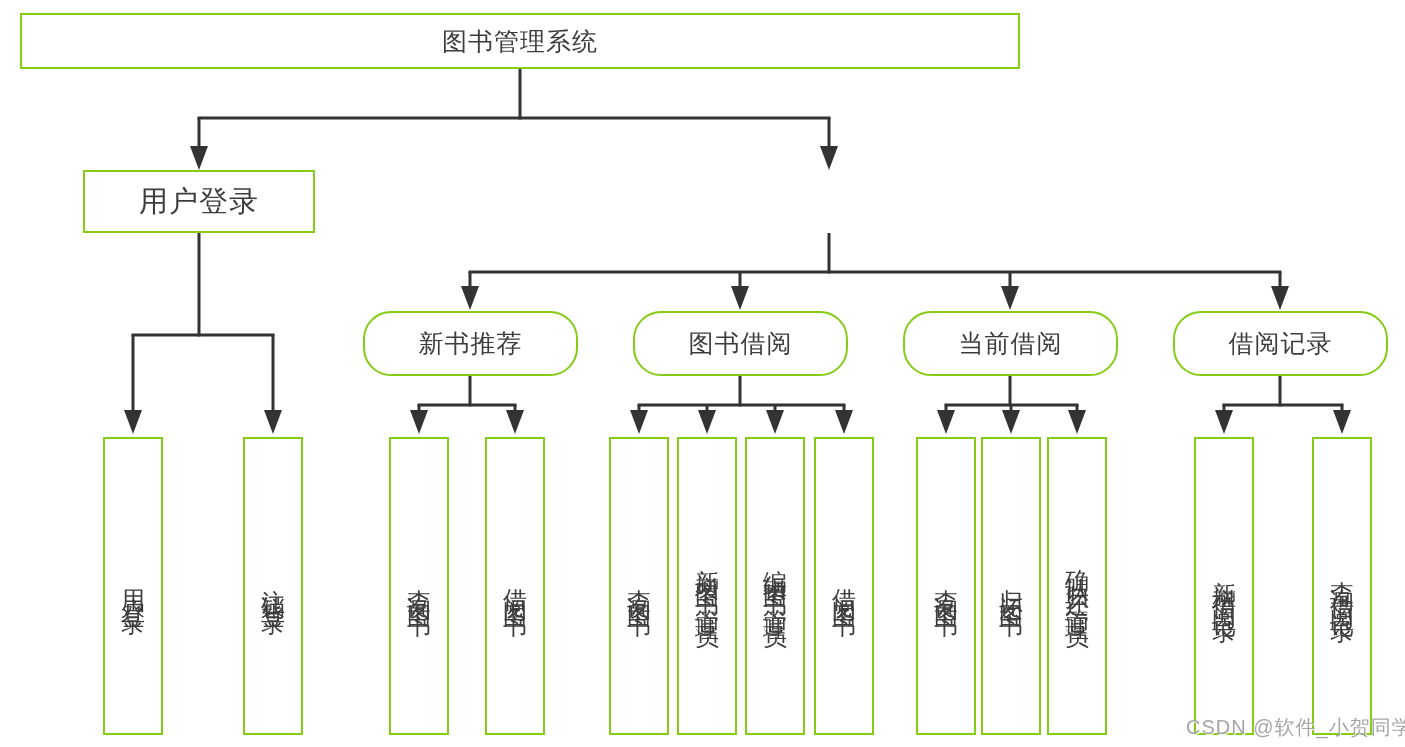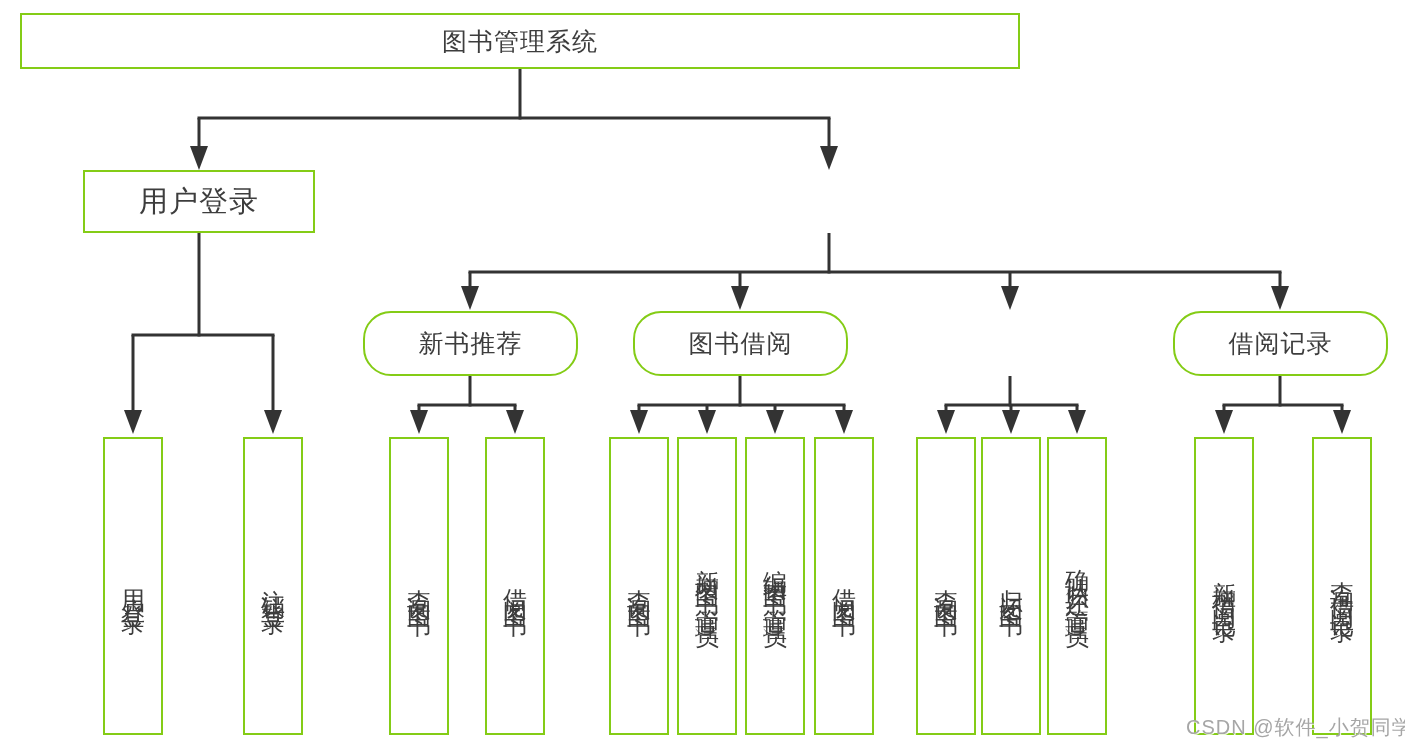--- a/index.html
+++ b/index.html
@@ -138,20 +138,23 @@
   <div class="box lvl2a big-label">
     <span>用户登录</span>
   </div>
 
   <div class="box lvl3" style="left:363px">
     <span>新书推荐</span>
   </div>
   <div class="box lvl3" style="left:633px">
     <span>图书借阅</span>
   </div>
+  <div class="box lvl3" style="left:903px">
+    <span>当前借阅</span>
+  </div>
   <div class="box lvl3" style="left:1173px">
     <span>借阅记录</span>
   </div>
 
   <div class="box leaf" style="left:103px">
     <span class="vtext">用户登录</span>
   </div>
   <div class="box leaf" style="left:243px">
     <span class="vtext">注销登录</span>
   </div>

